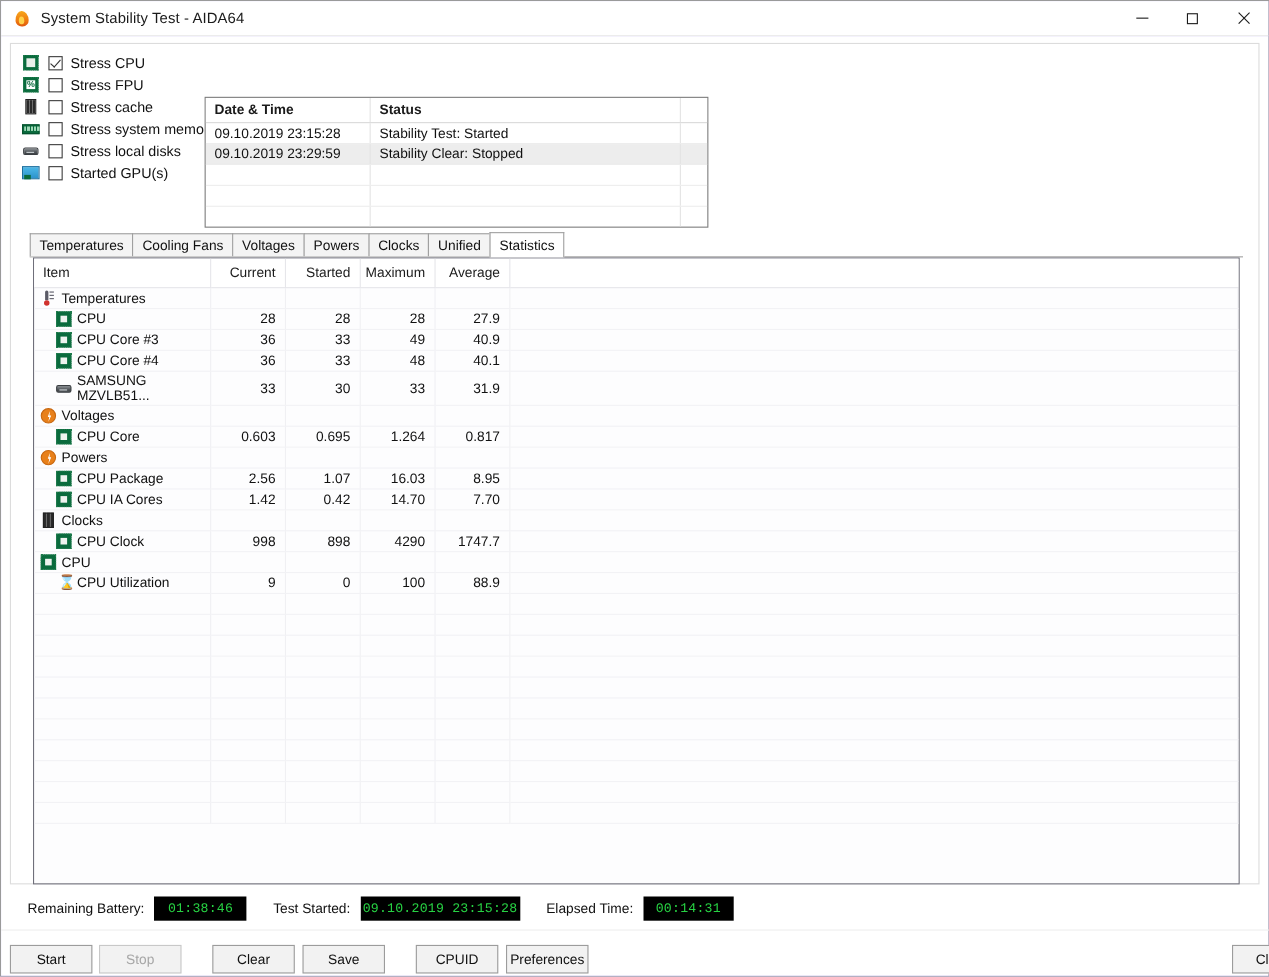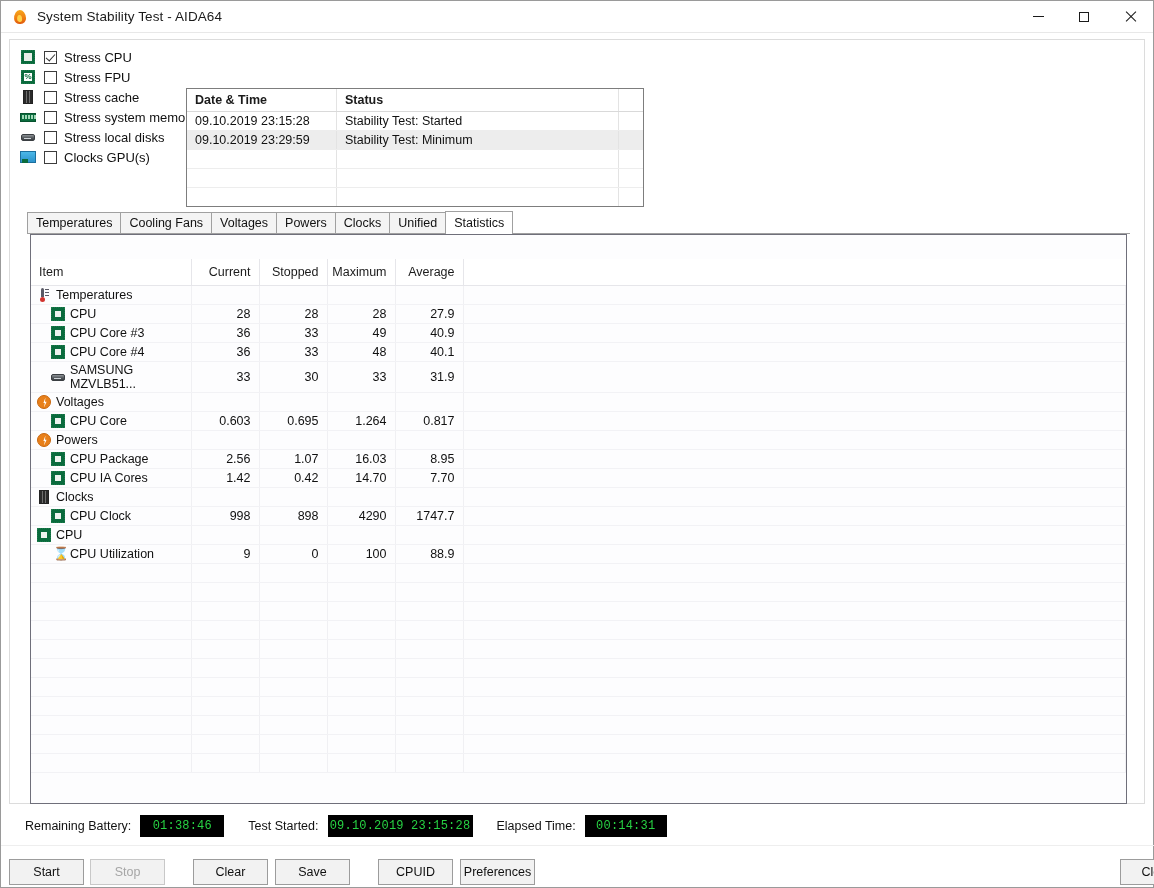--- a/index.html
+++ b/index.html
@@ -262,21 +262,20 @@
     left: 20px; top: 194px;
     width: 1097px; height: 570px;
     border: 1px solid #6f6f7a;
     background: #fdfdfe;
     overflow: hidden;
   }
   table.stats {
     width: 100%;
     border-collapse: collapse;
     table-layout: fixed;
-    margin-top: 24px;
   }
   table.stats th {
     font-weight: normal;
     font-size: 12.5px;
     color: #1b1b1b;
     height: 26px;
     background: #ffffff;
     border-right: 1px solid #e6e6ea;
     border-bottom: 1px solid #e6e6ea;
     vertical-align: middle;
@@ -504,39 +503,39 @@
             </span>
           <span class="cb"></span>
           <span class="stress-label">Stress local disks</span>
         </div>
 
         <div class="stress-row">
           <span class="stress-icon">
               <span class="ico-gpu"></span>
             </span>
           <span class="cb"></span>
-          <span class="stress-label">Clocks GPU(s)</span>
+          <span class="stress-label">Started GPU(s)</span>
         </div>
 
       </div>
 
       <div class="log-grid">
         <div class="log-head">
           <div class="lc1">Date &amp; Time</div>
           <div class="lc2">Status</div>
           <div class="lc3"></div>
         </div>
         <div class="log-row">
           <div class="lc1">09.10.2019 23:15:28</div>
           <div class="lc2">Stability Test: Started</div>
           <div class="lc3"></div>
         </div>
         <div class="log-row alt">
           <div class="lc1">09.10.2019 23:29:59</div>
-          <div class="lc2">Stability Test: Minimum</div>
+          <div class="lc2">Stability Clear: Stopped</div>
           <div class="lc3"></div>
         </div>
         <div class="log-row">
             <div class="lc1"></div>
             <div class="lc2"></div>
             <div class="lc3"></div>
           </div>
         <div class="log-row">
             <div class="lc1"></div>
             <div class="lc2"></div>
@@ -566,21 +565,21 @@
               <col style="width:68px">
               <col style="width:68px">
             <col style="width:68px">
               <col style="width:68px">
               <col>
           </colgroup>
           <thead>
             <tr>
               <th class="c-item">Item</th>
               <th class="num">Current</th>
-              <th class="num">Stopped</th>
+              <th class="num">Started</th>
               <th class="num">Maximum</th>
               <th class="num">Average</th>
               <th class="c-pad"></th>
             </tr>
           </thead>
           <tbody id="stats-body">
               <tr>
                 <td class="c-item">
                   <div class="item-cell">
                     <span class="item-ico">

